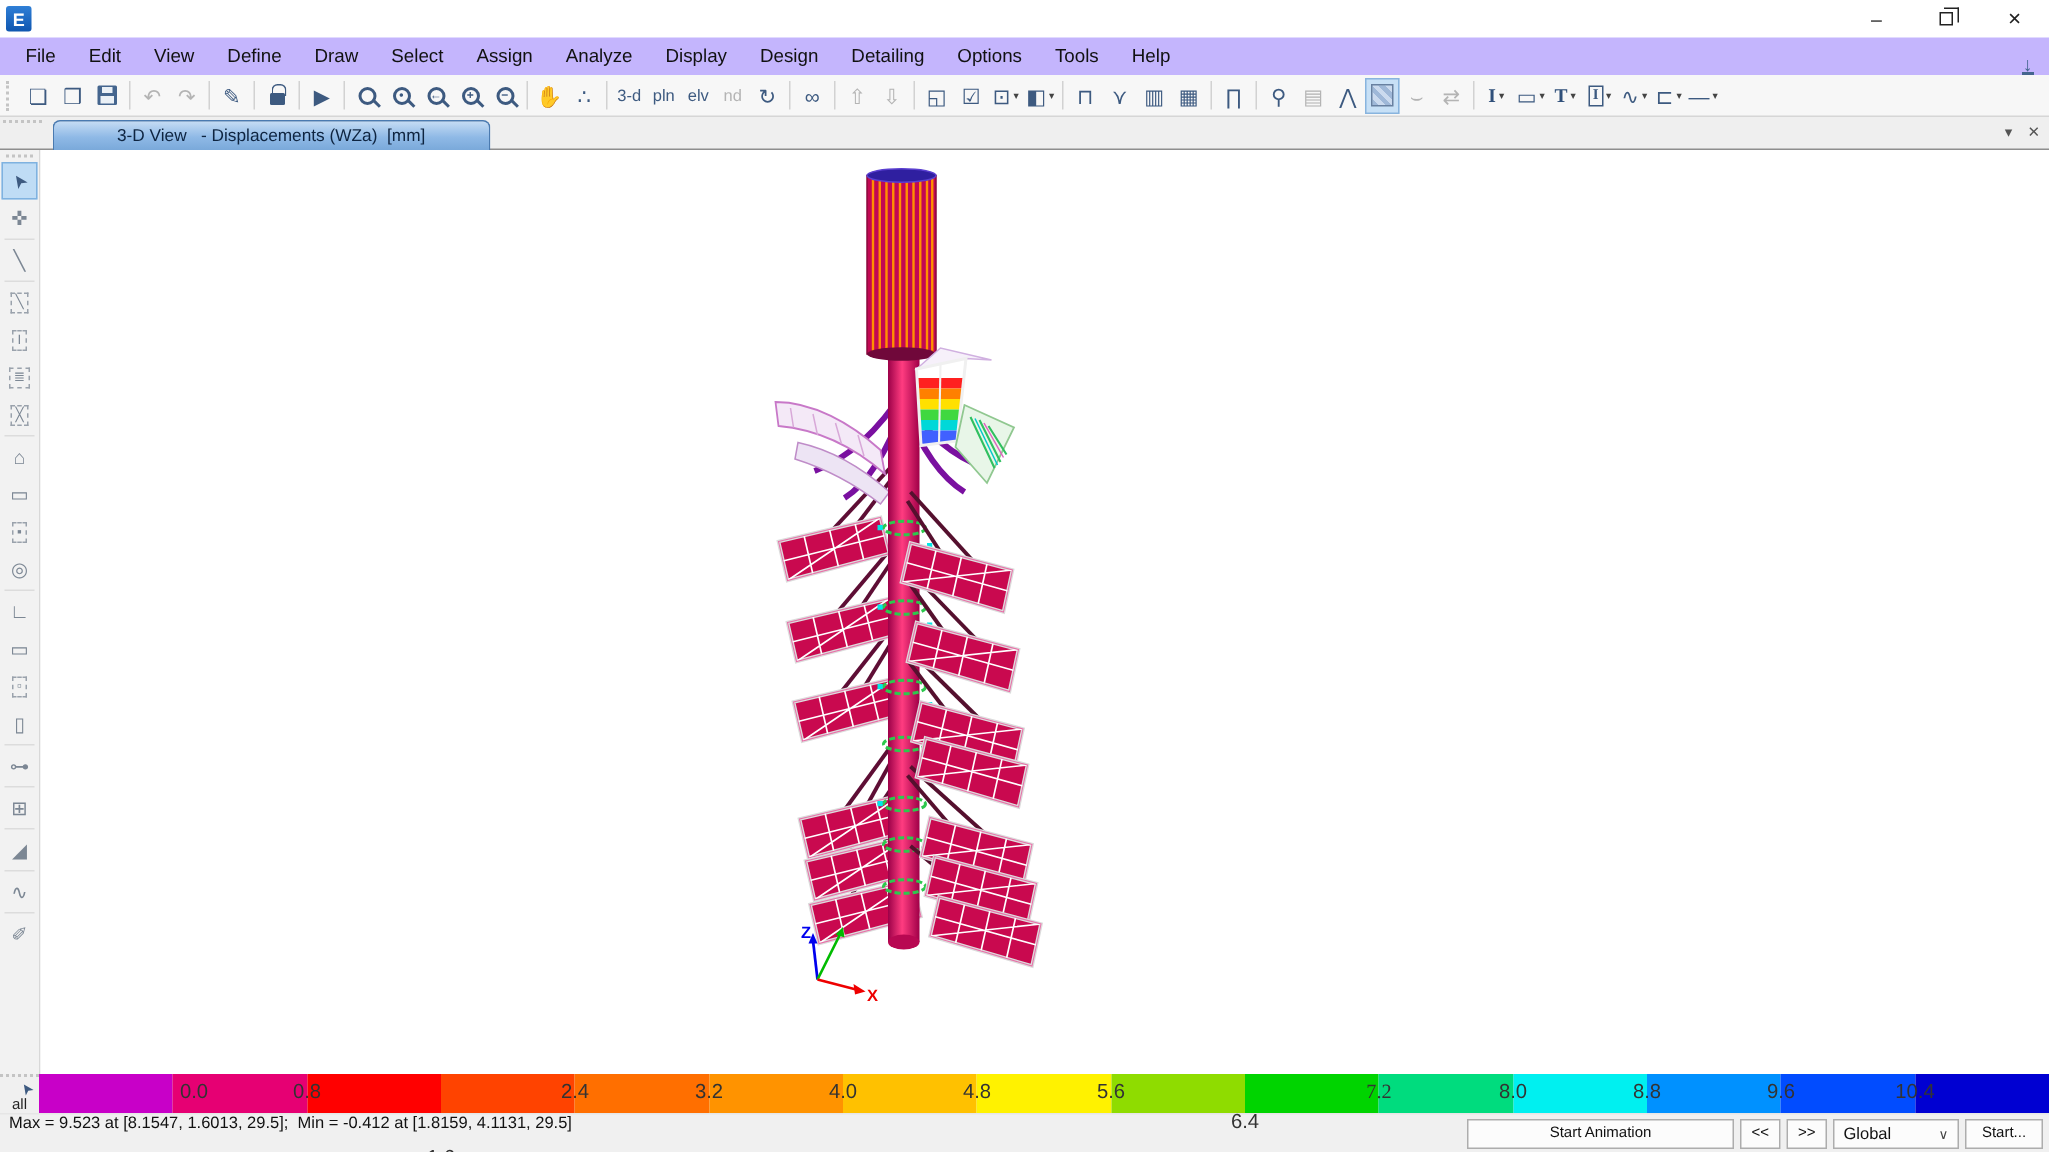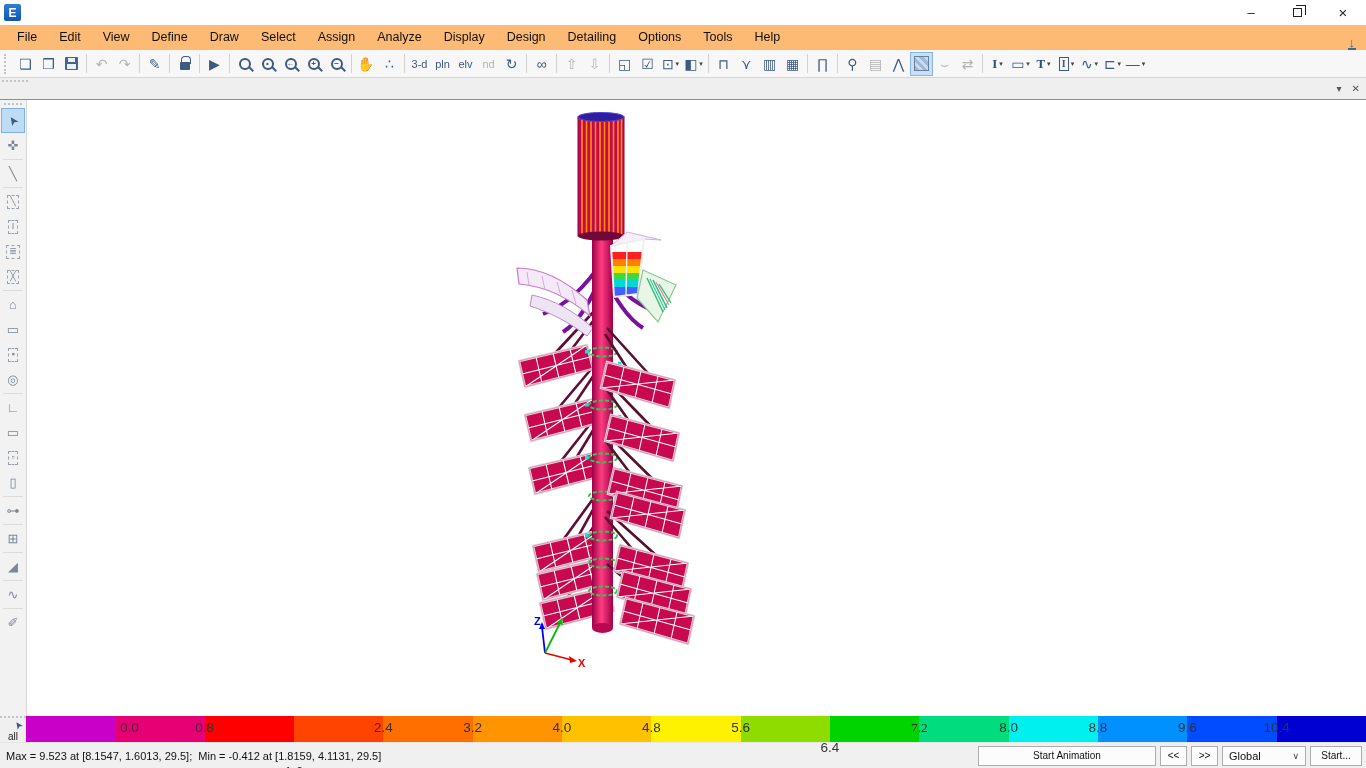--- a/index.html
+++ b/index.html
@@ -6,21 +6,21 @@
   html,body{width:1366px;height:768px;overflow:hidden;font-family:"Liberation Sans",sans-serif;background:#fff}
   
   .titlebar{height:25px;display:flex;align-items:center;background:#fff;padding-left:4px}
   .applogo{width:17px;height:17px;background:linear-gradient(#2F7FD6,#0F56B0);color:#fff;font:700 12px "Liberation Sans",sans-serif;display:flex;align-items:center;justify-content:center;border-radius:2px}
   .apptitle{font-size:12px;color:#000;margin-left:6px;white-space:pre}
   .wincontrols{margin-left:auto;display:flex;height:25px}
   .wbtn{width:46px;display:flex;align-items:center;justify-content:center;font-size:13px;color:#222}
   .ico-restore{width:9px;height:9px;border:1.3px solid #222;position:relative;background:#fff}
   .ico-restore::before{content:"";position:absolute;top:-4px;left:2px;width:9px;height:9px;border:1.3px solid #222;border-bottom:none;border-left:none;background:transparent}
   
-  .menubar{height:25px;background:#fdba74;display:flex;align-items:flex-end;padding-left:6px}
+  .menubar{height:25px;background:#c4b5fd;display:flex;align-items:flex-end;padding-left:6px}
   .mitem{padding:0 11px;font-size:12.5px;color:#111;line-height:25px}
   .ico-dl{margin-left:auto;margin-right:10px;font-weight:700;color:#44658E;border-bottom:2px solid #44658E;line-height:11px;padding:0 1px;font-size:13px}
   
   .toolbar{height:28px;background:#F7F7F7;border-bottom:1px solid #D6D6D6;display:flex;align-items:center;padding-left:2px}
   .vgrip{width:6px;height:20px;border-left:2px dotted #C4C4C4;margin:0 4px 0 2px}
   .tbtn{height:24px;min-width:23px;display:flex;align-items:center;justify-content:center;color:#3D5A80;padding:0 1px}
   .tbtn .gly{font-size:14px;line-height:14px}
   .tbtn.dis{color:#B4B4B4}
   .tbtn.dis .gly,.tbtn.dis .sec{color:#B4B4B4}
   .tbtn.act{background:#C7E0F6;border:1px solid #88B4DE}
@@ -56,21 +56,21 @@
   .viewport{flex:1;background:#fff;position:relative}
   .viewport svg{position:absolute;left:0;top:0}
   
   .legendrow{height:26px;display:flex;background:#F0F0F0}
   .allbtn{width:26px;display:flex;align-items:flex-end;justify-content:center;font-size:10px;color:#222;position:relative;background:#F0F0F0;border-top:2px dotted #C4C4C4}
   .allbtn .cursor{position:absolute;top:2px;right:4px;transform:rotate(-125deg);font-size:10px;color:#3D5A80}
   .legendbar{flex:1;display:flex;position:relative}
   .seg{flex:1;height:100%}
   .ticklabel{position:absolute;top:4px;font-size:13.5px;color:#333;transform:translateX(-50%);white-space:nowrap}
   
-  .statusbar{height:26px;background:#F0F0F0;display:flex;align-items:center;font-size:11px;color:#111;padding:0 4px 0 6px;border-top:1px solid #E6E6E6}
+  .statusbar{height:26px;background:#F0F0F0;display:flex;font-size:11px;color:#111;padding:0 4px 0 6px;border-top:1px solid #E6E6E6}
   .statusinfo{white-space:pre}
   .statusright{margin-left:auto;display:flex;align-items:center;gap:4px}
   .sbtn{background:#FCFCFC;border:1px solid #ADADAD;height:20px;font-size:10px;color:#111;display:flex;align-items:center;justify-content:center}
   .sbtn.anim{width:178px}
   .sbtn.nav{width:27px}
   .sselect{width:84px;justify-content:space-between;padding:0 6px;background:#FCFCFC;border:1px solid #ADADAD;height:20px;font-size:11px;display:flex;align-items:center}
   .chev{font-size:9px;color:#444}
   .sbtn.units{width:52px}
 </style>
 </head>
@@ -262,20 +262,21 @@
       <span class="drop">▾</span>
     </span>
     <span class="tbtn">
       <span class="gly">—</span>
       <span class="drop">▾</span>
     </span>
   </div>
 
 <div class="tabstrip">
   <div class="hgripstrip"></div>
+  <div class="tab">3-D View   - Displacements (WZa)  [mm]</div>
   <div class="tabctrl">
     <span class="tc">▾</span>
     <span class="tc">✕</span>
   </div>
 </div>
 
 <div class="main">
   <div class="sidebar">
     <div class="hgrip"></div>
   <span class="stool act">

